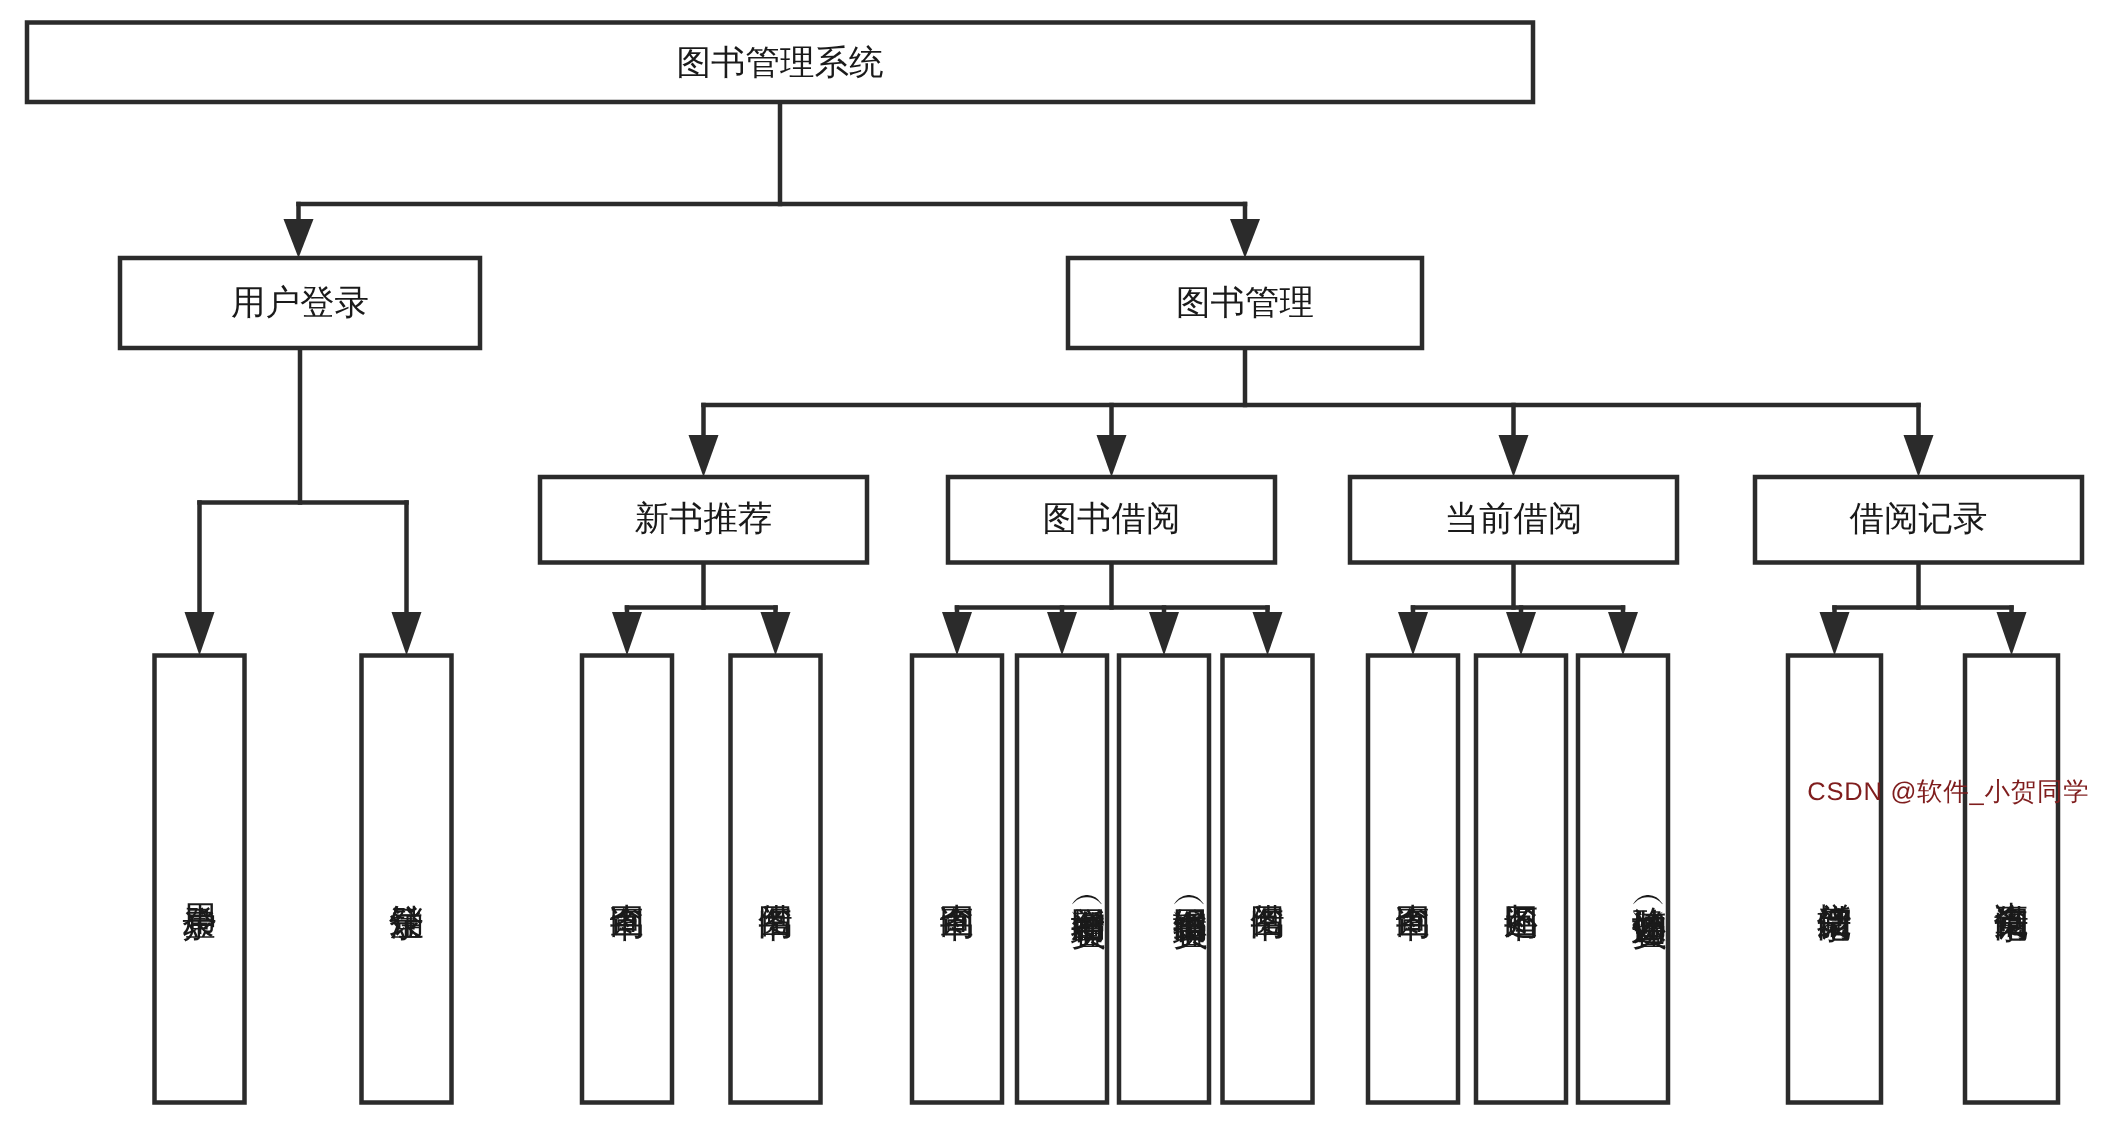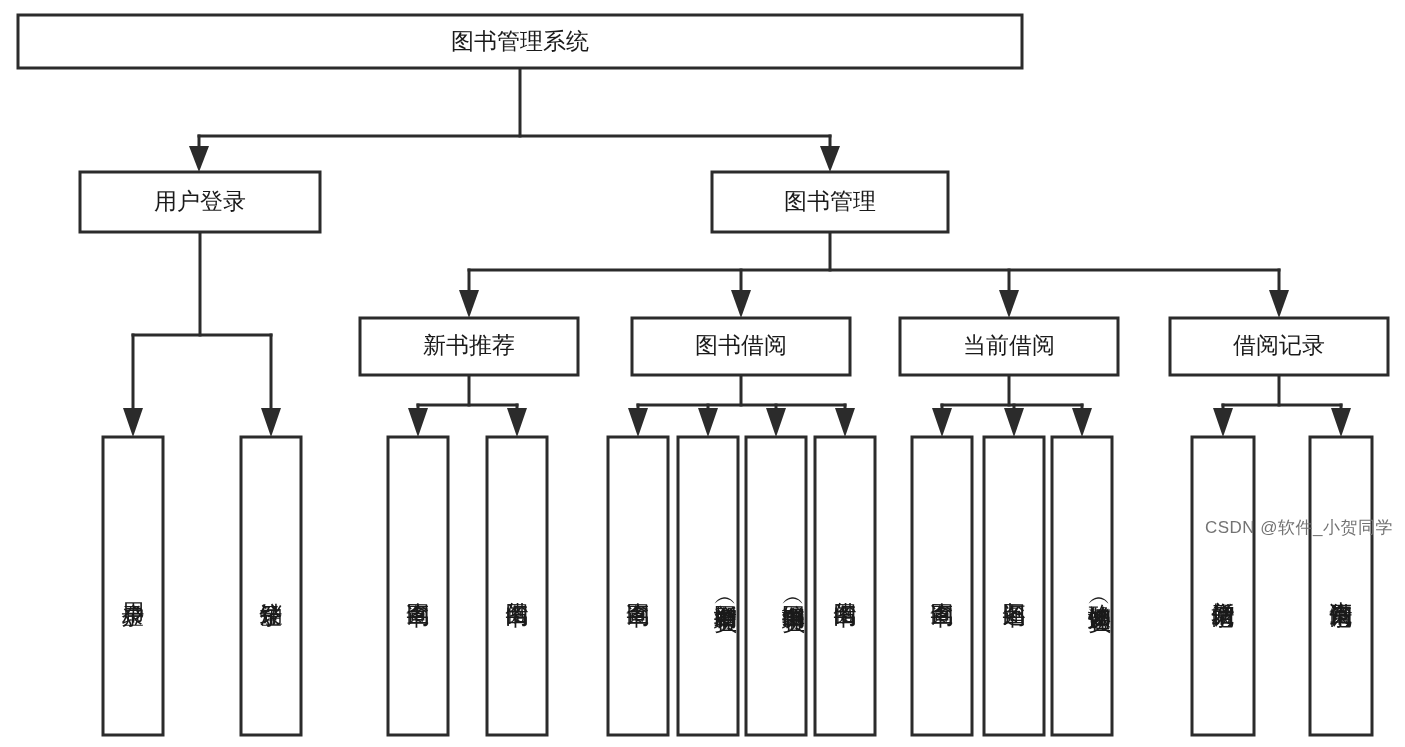--- a/index.html
+++ b/index.html
@@ -63,21 +63,21 @@
     align-items: center;
     justify-content: center;
     pointer-events: none;
   }
   .watermark {
     position: absolute;
     right: 12px;
     bottom: 6px;
     font-family: "Liberation Sans", "DejaVu Sans", sans-serif;
     font-size: 17px;
-    color: #737373;
+    color: #7f1d1d;
     letter-spacing: 0.5px;
     white-space: nowrap;
   }
 </style>
 </head>
 <body>
 
 <div id="diagram-root">
 
   <svg id="flow-svg" viewBox="0 0 1405 747">

